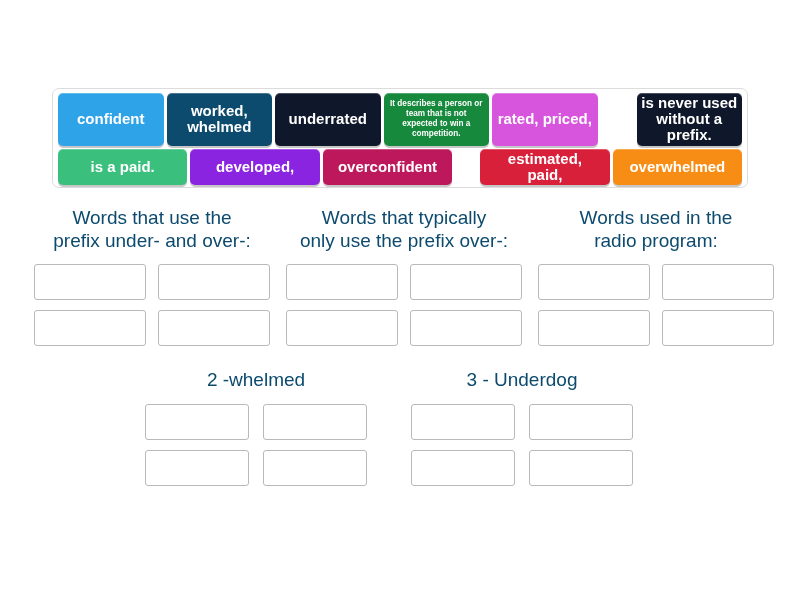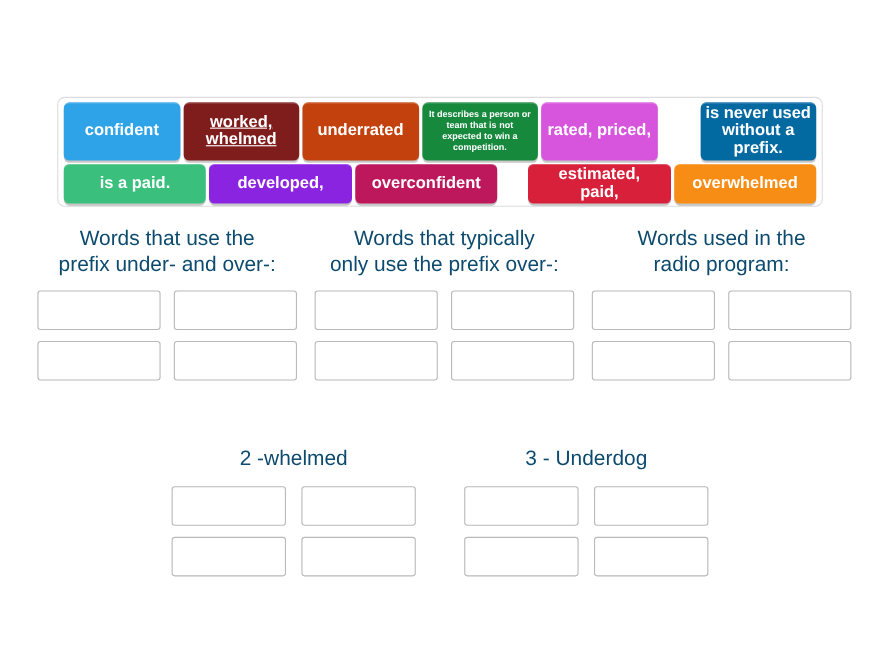--- a/index.html
+++ b/index.html
@@ -70,26 +70,25 @@
     position: absolute;
     left: 26px;
     top: 206px;
     width: 756px;
     display: flex;
     gap: 0px;
   }
 
   .groups-bottom {
     position: absolute;
-    left: 150px;
+    left: 139px;
     top: 368px;
     width: 500px;
     display: flex;
     gap: 32px;
-    margin-top: 38px;
   }
 
   .group {
     flex: 1;
     display: flex;
     flex-direction: column;
     align-items: center;
   }
 
   .group-title {
@@ -129,34 +128,34 @@
 </head>
 <body>
 
 <div id="app">
 
   <div class="tile-tray">
     <div class="tile-row">
       <div class="tile" style="background: rgb(46, 163, 232);">
           <span style="white-space: pre-line;">confident</span>
         </div>
-      <div class="tile" style="background: #7f1d1d; text-decoration: underline;">
+      <div class="tile" style="background: #0c4a6e;">
           <span style="white-space: pre-line;">worked,
 whelmed</span>
         </div>
-      <div class="tile" style="background: #c2410c;">
+      <div class="tile" style="background: #0f172a;">
           <span style="white-space: pre-line;">underrated</span>
         </div>
       <div class="tile tiny" style="background: rgb(22, 137, 61);">
           <span style="white-space: pre-line;">It describes a person or team that is not expected to win a competition.</span>
         </div>
       <div class="tile" style="background: rgb(215, 84, 221);">
           <span style="white-space: pre-line;">rated, priced,</span>
         </div>
-      <div class="tile" style="background: #0369a1; margin-left: 36px;">
+      <div class="tile" style="background: #0f172a; margin-left: 36px;">
           <span style="white-space: pre-line;">is never used
 without a prefix.</span>
         </div>
     </div>
     <div class="tile-row">
       <div class="tile" style="background: rgb(58, 191, 125);">
           <span style="white-space: pre-line;">is a paid.</span>
         </div>
       <div class="tile" style="background: rgb(138, 36, 224);">
           <span style="white-space: pre-line;">developed,</span>

